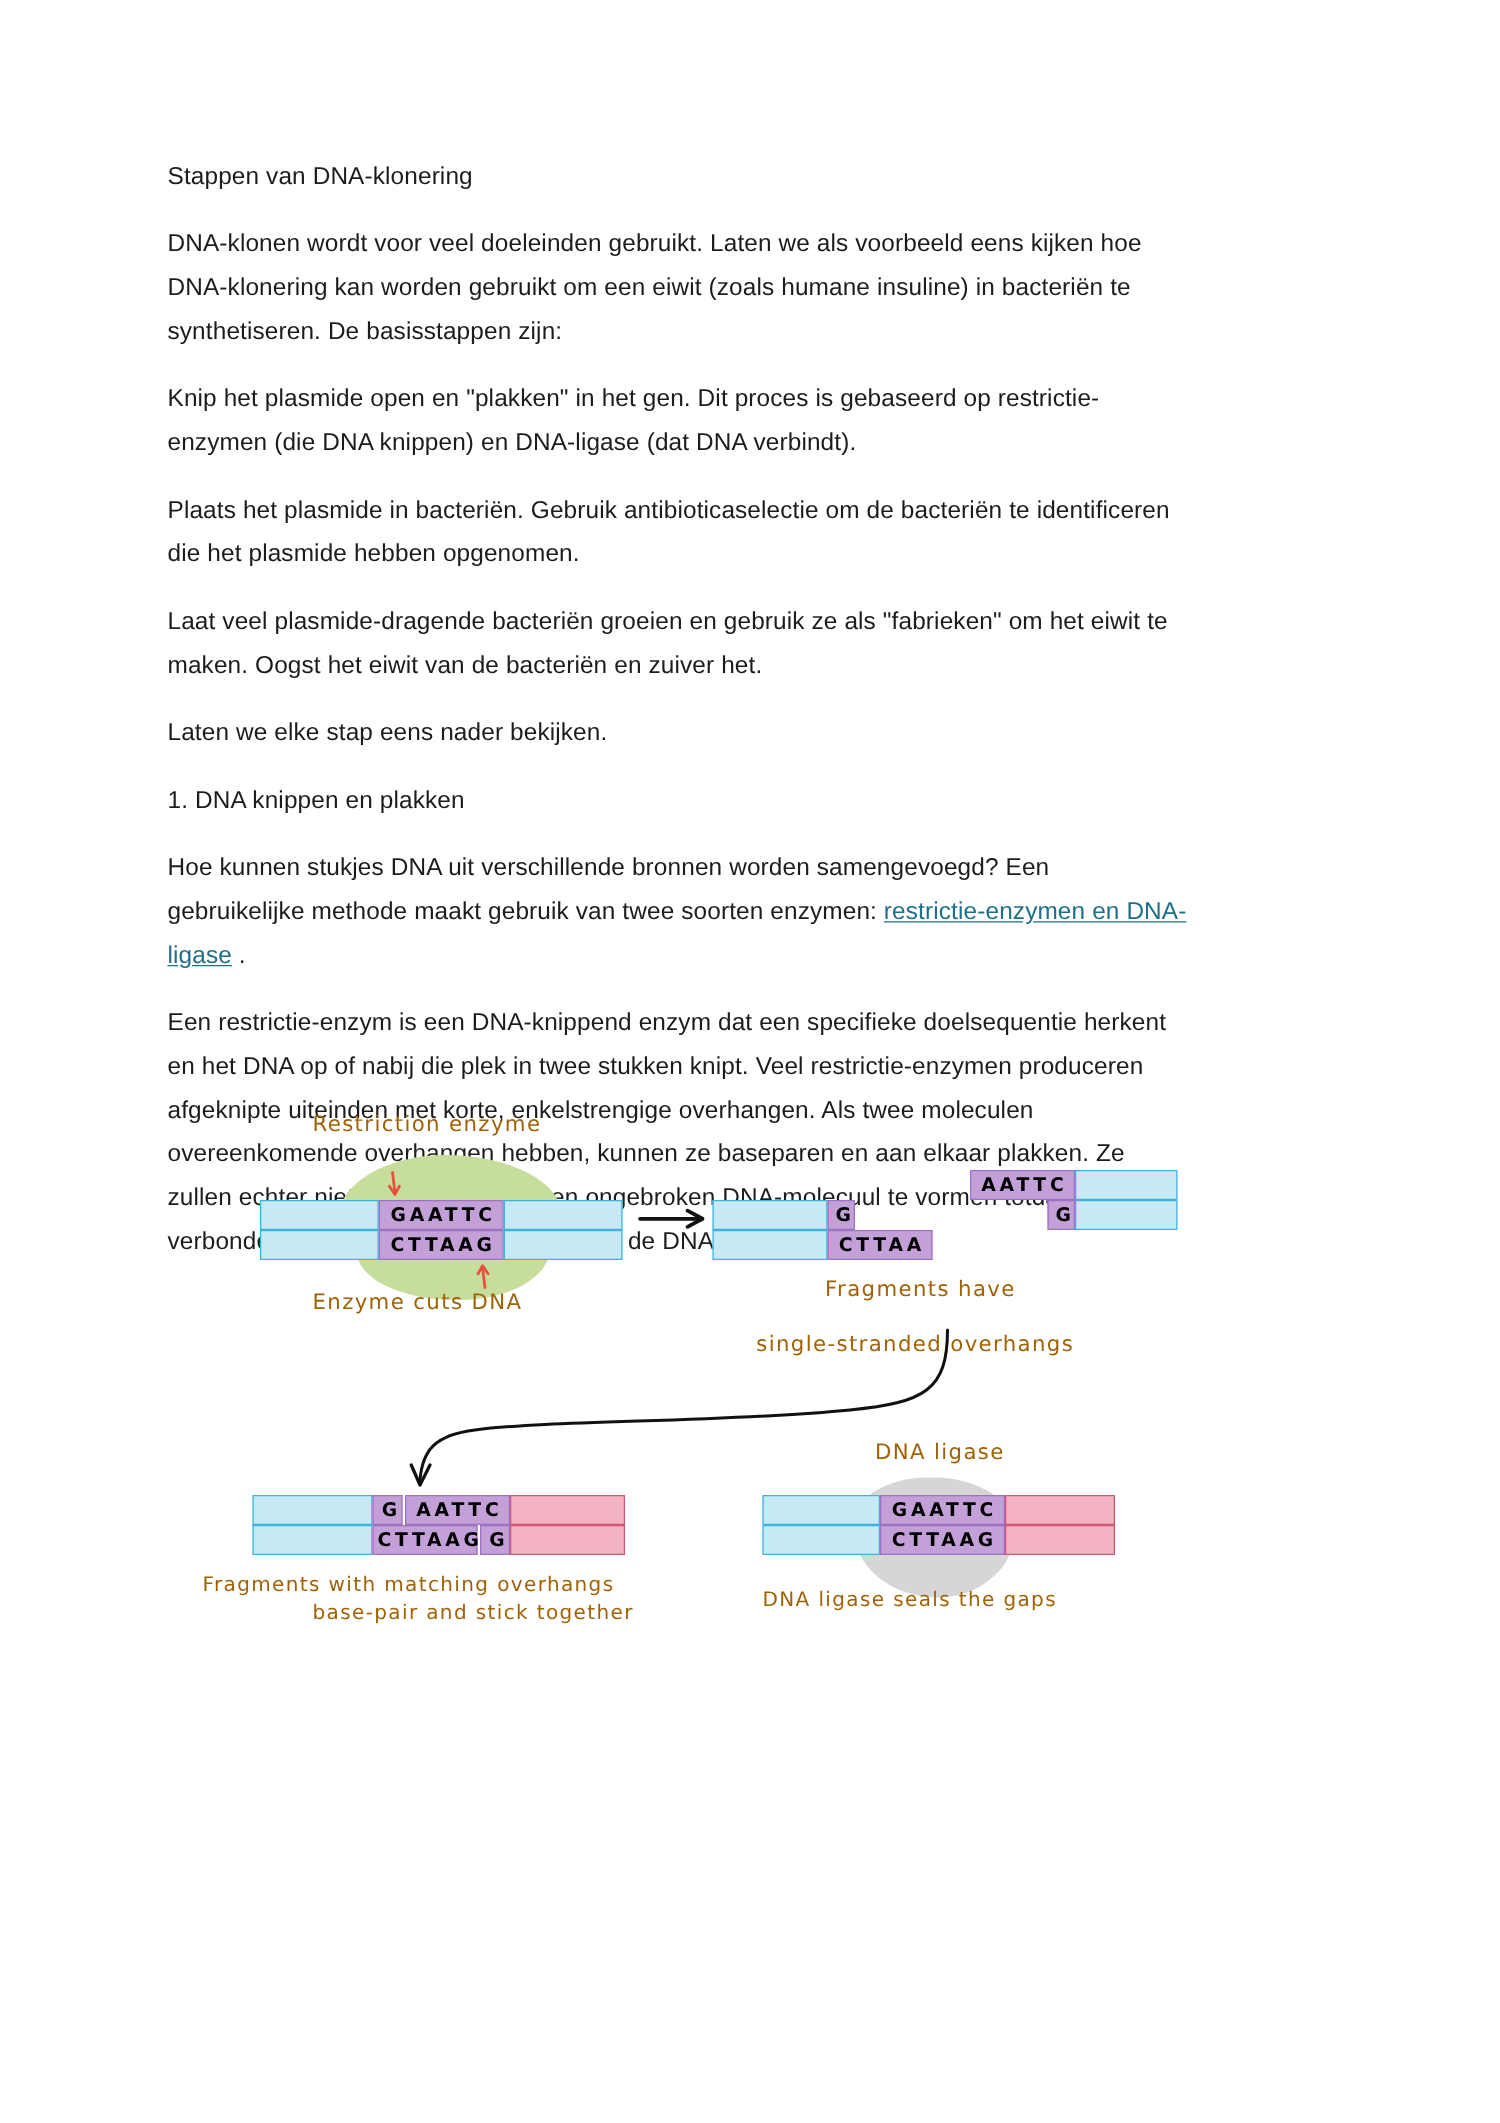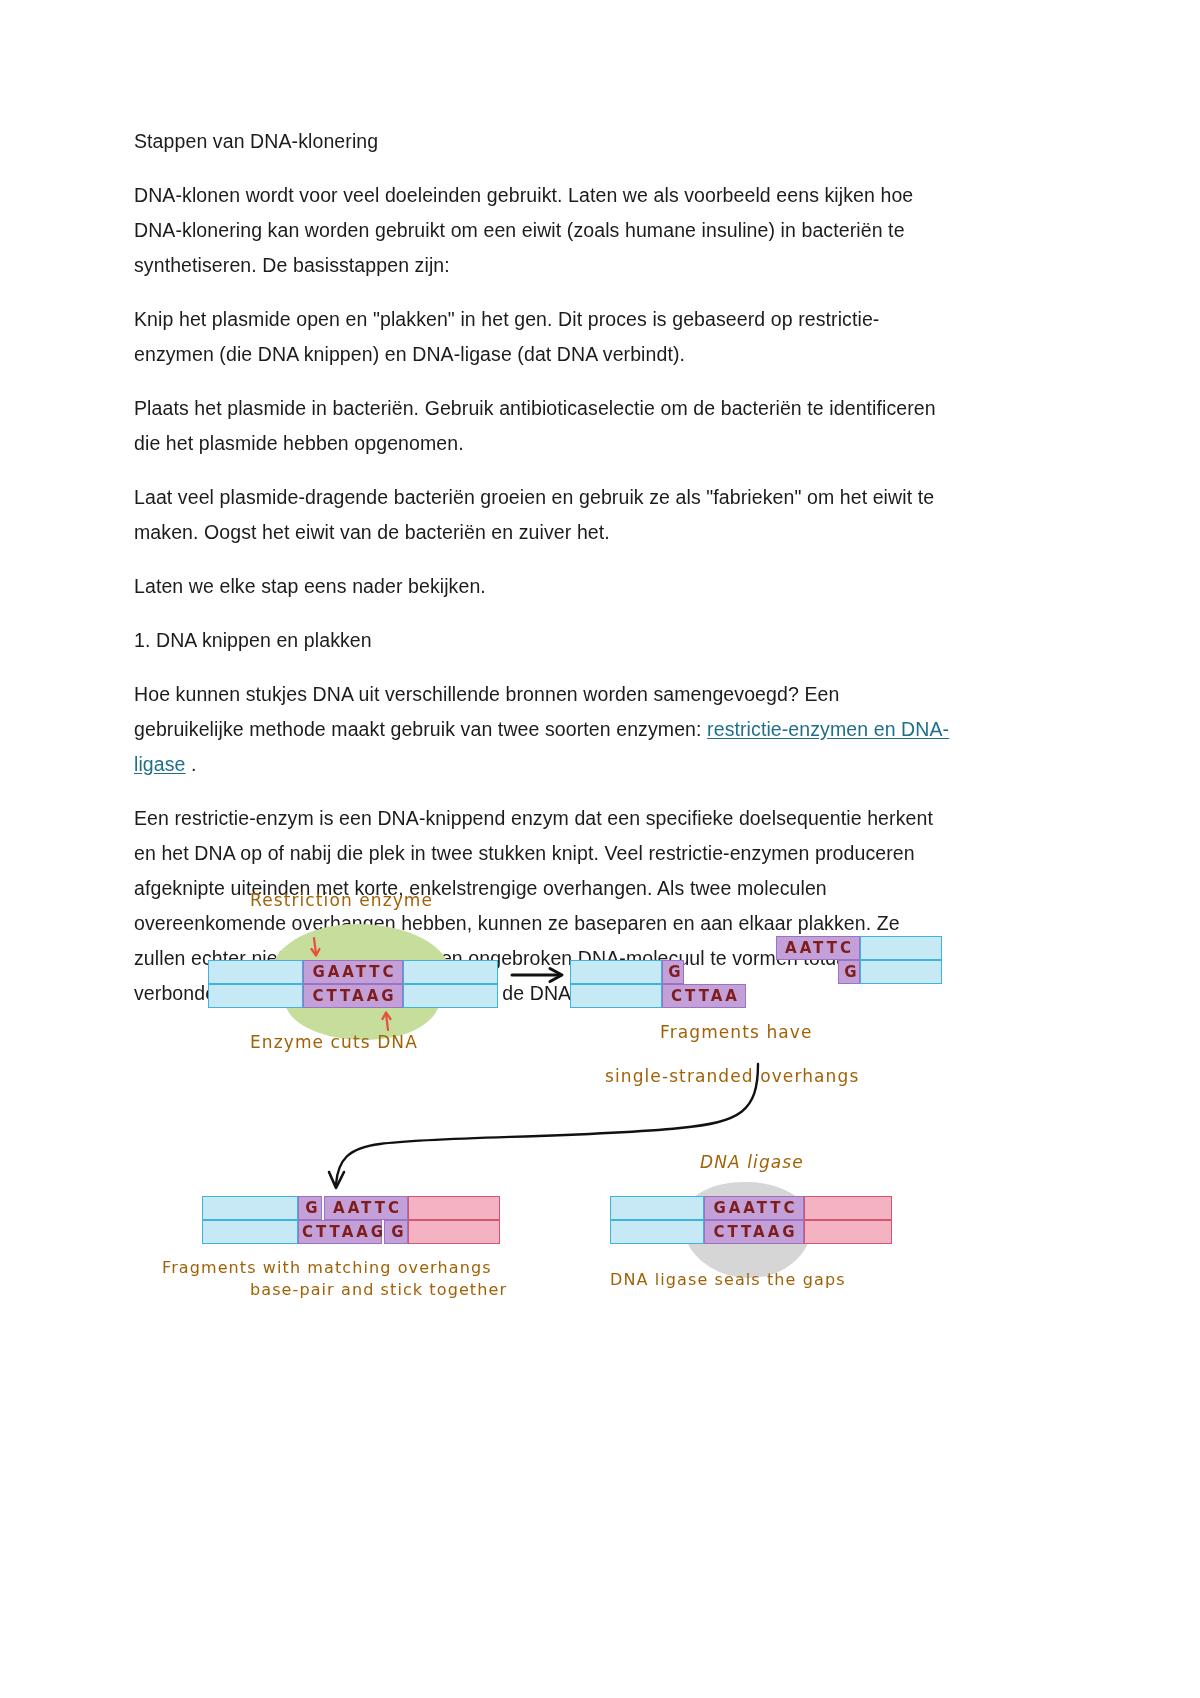--- a/index.html
+++ b/index.html
@@ -72,21 +72,21 @@
   }
   .base {
     position: absolute;
     box-sizing: border-box;
     border: 1.6px solid #9b72c4;
     background: #c3a0d8;
     height: 24px;
     font-family: "DejaVu Sans", sans-serif;
     font-size: 15px;
     font-weight: 700;
-    color: #7f1d1d;
+    color: #000000;
     text-align: center;
     line-height: 22px;
     letter-spacing: 3px;
     padding-left: 3px;
     white-space: nowrap;
   }
   .enzymeblob {
     position: absolute;
     background: #c6dd9b;
     border-radius: 48% 52% 46% 54% / 58% 55% 45% 42%;
@@ -193,21 +193,21 @@
     <div class="base" style="left:158px; top:336px; width:24px; letter-spacing:0;">G</div>
     <div class="base" style="left:184px; top:336px; width:84px;">AATTC</div>
     <div class="base" style="left:158px; top:360px; width:84px;">CTTAAG</div>
     <div class="base" style="left:244px; top:360px; width:24px; letter-spacing:0;">G</div>
     <div class="seg pink" style="left:268px; top:336px; width:92px;"></div>
     <div class="seg pink" style="left:268px; top:360px; width:92px;"></div>
 
     <div class="lbl hand small" style="left:22px; top:398px;">Fragments with matching overhangs</div>
     <div class="lbl hand small" style="left:70px; top:420px;margin-left:40px;">base-pair and stick together</div>
 
-    <div class="lbl hand" style="left:560px; top:292px;font-style:italic;">DNA ligase</div>
+    <div class="lbl hand" style="left:560px; top:292px;">DNA ligase</div>
 
     <div class="ligaseblob" style="left:542px; top:322px; width:130px; height:96px;
                 border-radius:46% 50% 48% 52% / 40% 44% 56% 60%;"></div>
 
     <div class="seg" style="left:470px; top:336px; width:94px;"></div>
     <div class="seg" style="left:470px; top:360px; width:94px;"></div>
     <div class="base" style="left:564px; top:336px; width:100px;">GAATTC</div>
     <div class="base" style="left:564px; top:360px; width:100px;">CTTAAG</div>
     <div class="seg pink" style="left:664px; top:336px; width:88px;"></div>
     <div class="seg pink" style="left:664px; top:360px; width:88px;"></div>

